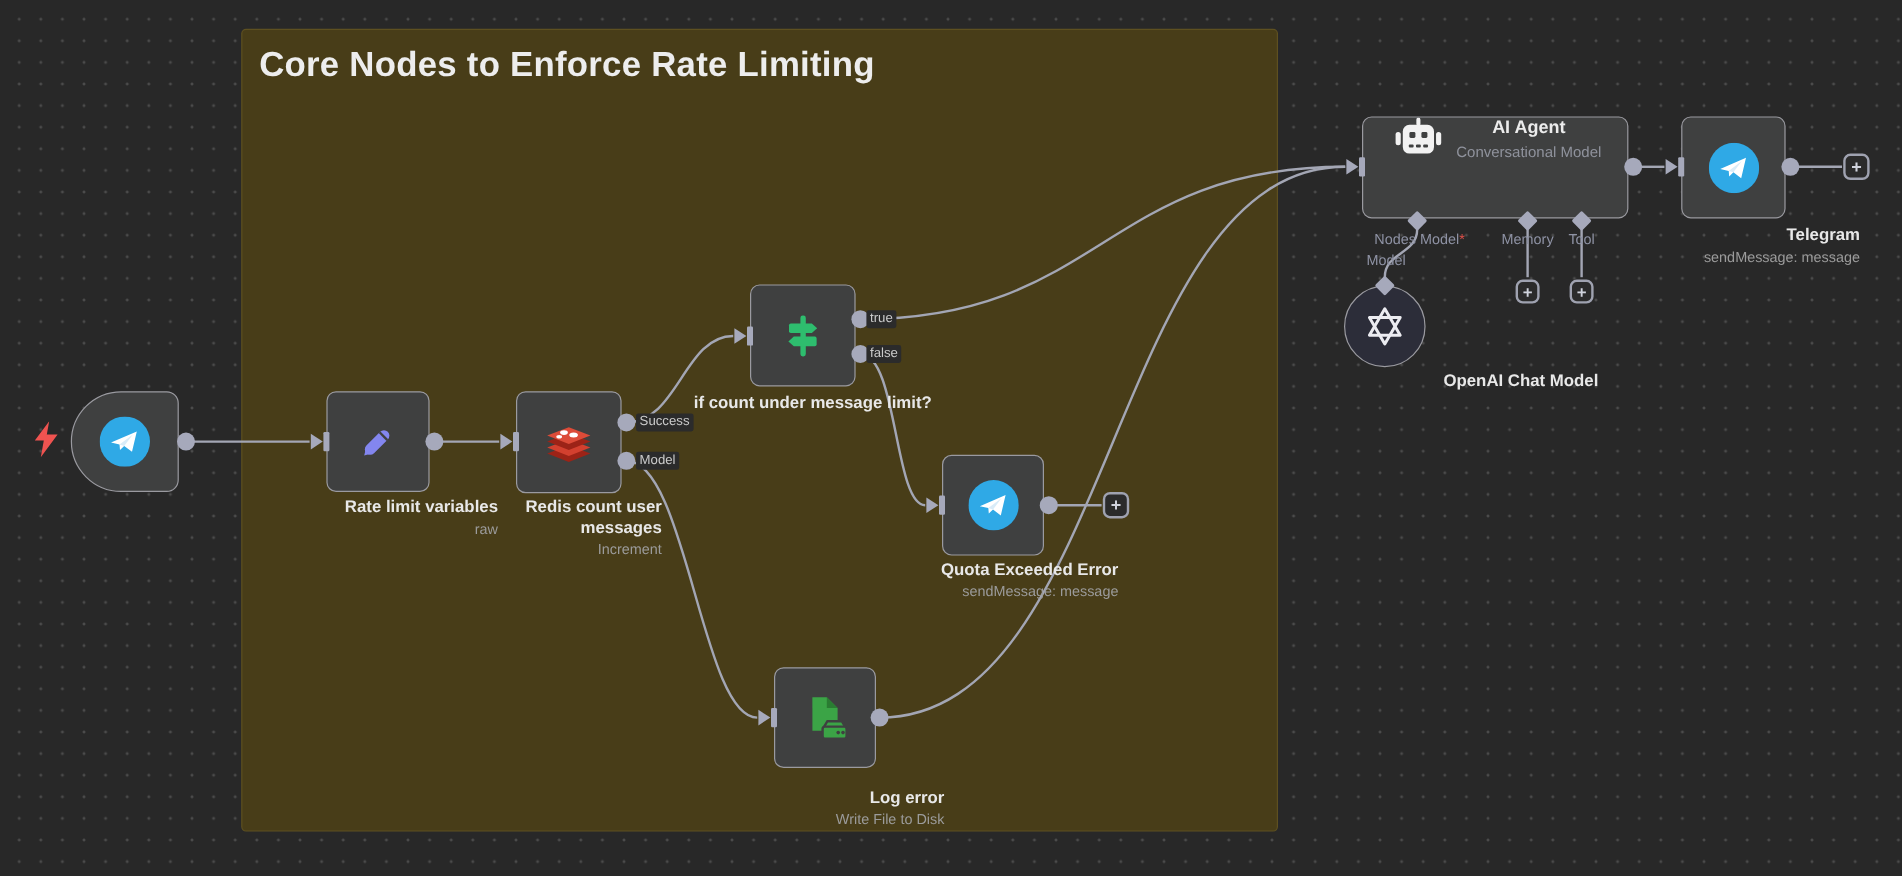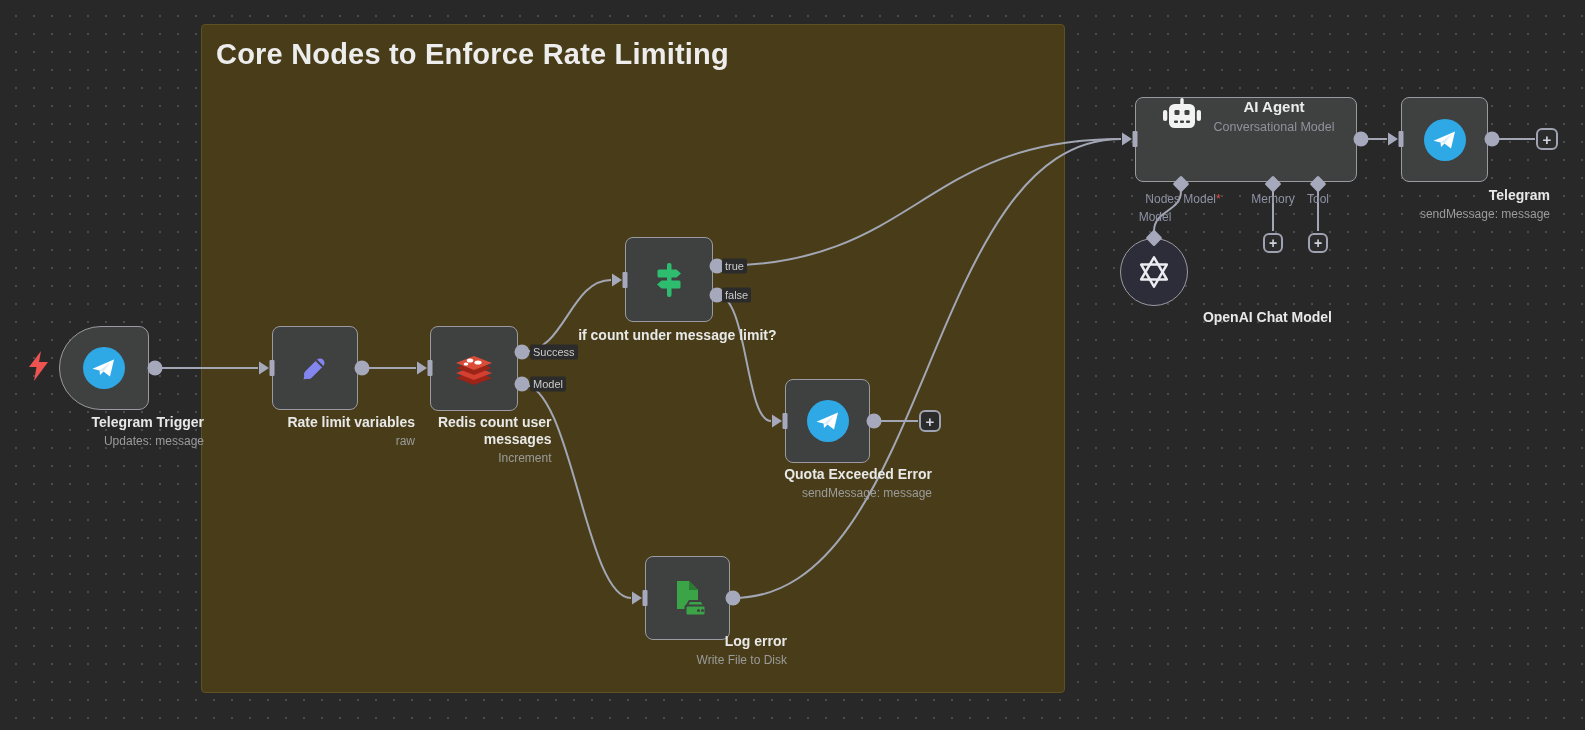--- a/index.html
+++ b/index.html
@@ -243,40 +243,36 @@
   </div>
   <div class="port-label" style="left:1273px;top:192px">Memory</div>
   <div class="port-label" style="left:1318px;top:192px">Tool</div>
   <div class="port-label" style="left:1155px;top:210px">Model</div>
 
   <div class="plus-btn plus-lg" style="left:919px;top:410px">+</div>
   <div class="plus-btn plus-lg" style="left:1536px;top:128px">+</div>
   <div class="plus-btn plus-sm" style="left:1263px;top:233px">+</div>
   <div class="plus-btn plus-sm" style="left:1308px;top:233px">+</div>
 
-  <div class="node-label" style="left:104px;top:414px;width:200px">
-    <div class="nl">Telegram Trigger</div>
-    <div class="ns">Updates: message</div>
-  </div>
   <div class="node-label" style="left:315px;top:414px;width:200px">
     <div class="nl">Rate limit variables</div>
     <div class="ns">raw</div>
   </div>
   <div class="node-label" style="left:474px;top:414px;width:155px">
     <div class="nl">Redis count user messages</div>
     <div class="ns">Increment</div>
   </div>
   <div class="node-label" style="left:669px;top:327px;width:215px">
     <div class="nl">if count under message limit?</div>
   </div>
   <div class="node-label" style="left:827px;top:466px;width:210px">
     <div class="nl">Quota Exceeded Error</div>
     <div class="ns">sendMessage: message</div>
   </div>
-  <div class="node-label" style="left:687px;top:633px;width:200px">
+  <div class="node-label" style="left:687px;top:656px;width:200px">
     <div class="nl">Log error</div>
     <div class="ns">Write File to Disk</div>
   </div>
   <div class="node-label" style="left:1222px;top:309px;width:220px">
     <div class="nl">OpenAI Chat Model</div>
   </div>
   <div class="node-label" style="left:1445px;top:187px;width:210px">
     <div class="nl">Telegram</div>
     <div class="ns">sendMessage: message</div>
   </div>

